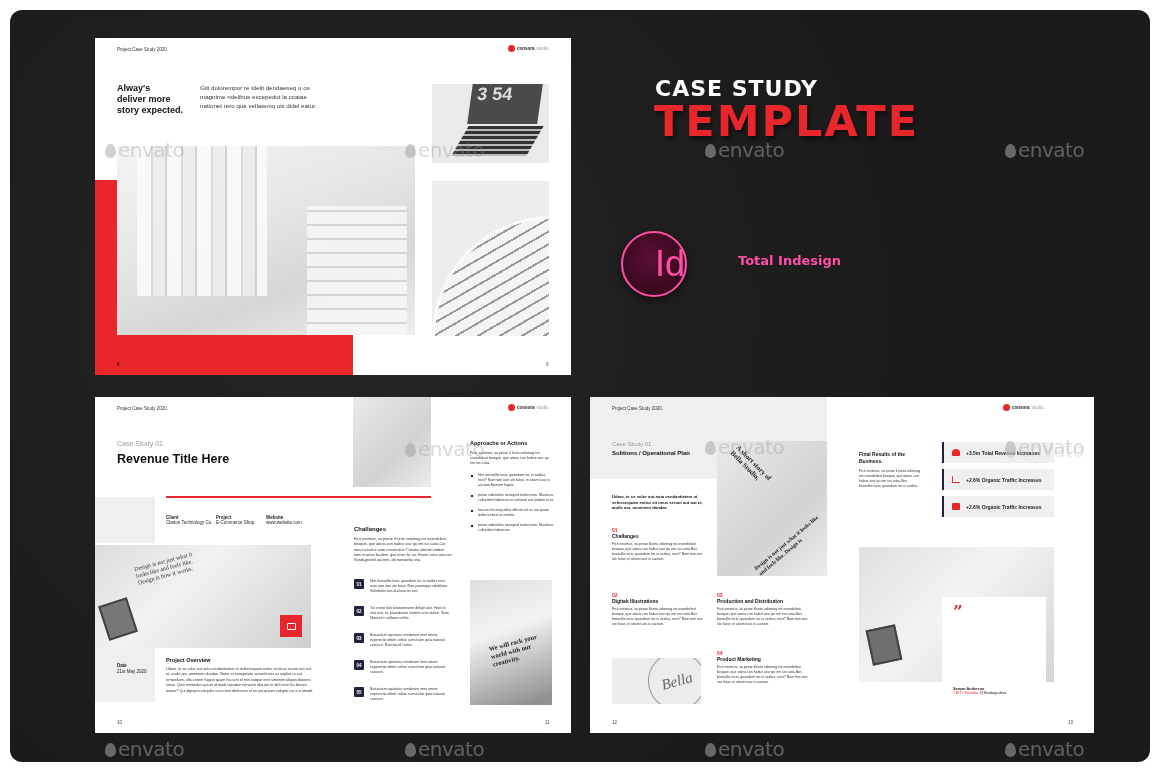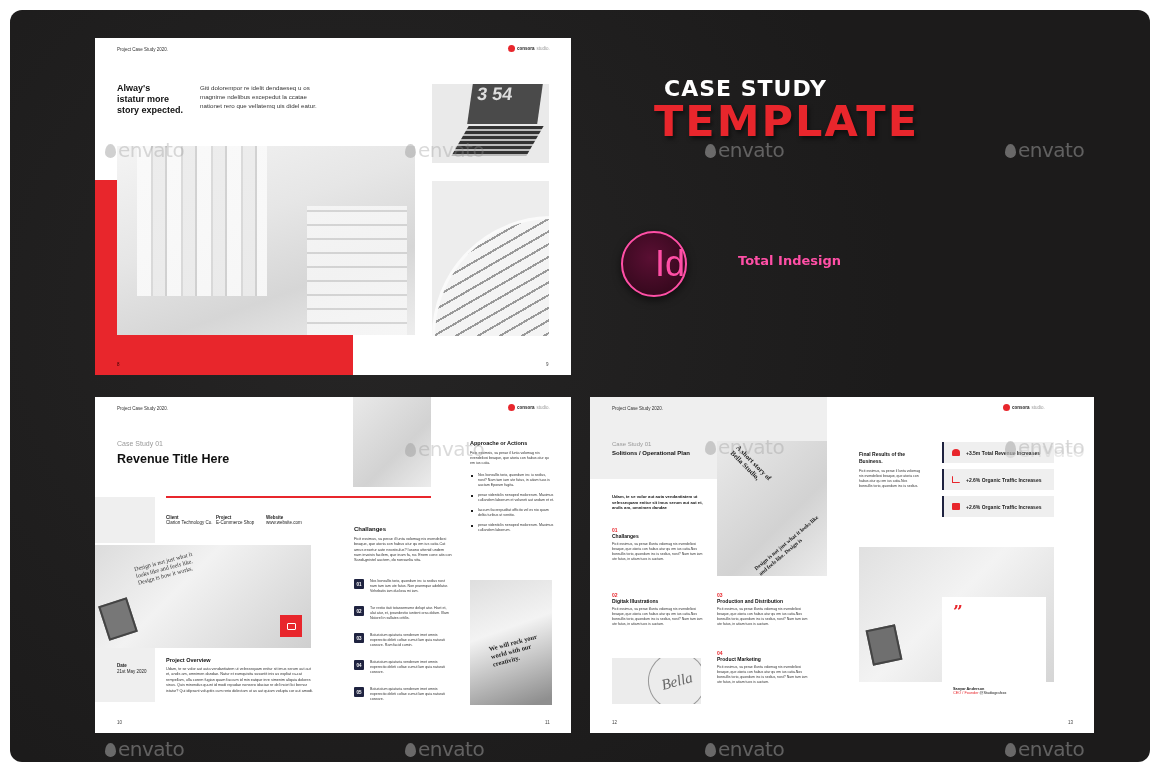--- a/index.html
+++ b/index.html
@@ -37,21 +37,21 @@
 
   <div class="page" style="left:85px;top:28px;width:476px;height:337px;padding-left:24px;">
     <div class="hdr" style="left:22px;top:9px;">Project Case Study 2020.</div>
     <div class="logo" style="left:413px;top:7px;">
       <span class="mark"></span>
       <b>consora</b>
         <span class="l2">studio.</span>
     </div>
     <div style="position:absolute;left:22px;top:45px;font-size:9px;font-weight:700;line-height:11px;color:#111;">
       <div>Alway's</div>
-      <div>istatur more</div>
+      <div>deliver more</div>
       <div>story expected.</div>
     </div>
     <div style="position:absolute;left:105px;top:45px;width:130px;font-size:6.2px;line-height:9px;color:#333;">Giti dolorempor re idelit dendaeseq u os magnime ndelibus excepedut la ccatae nationet rero que vellatemq uis didel eatur.</div>
 
     <div style="position:absolute;left:0;top:142px;width:258px;height:195px;background:#e8262c;"></div>
 
     <div class="ph" style="left:22px;top:108px;width:298px;height:189px;background:linear-gradient(160deg,#f4f4f4 0,#e6e6e6 40%,#d6d6d6 70%,#eeeeee 100%);">
       <div style="position:absolute;left:20px;top:0;width:130px;height:150px;background:repeating-linear-gradient(90deg,#fafafa 0 14px,#d8d8d8 14px 16px,#ececec 16px 28px,#cfcfcf 28px 30px);opacity:.9;"></div>
       <div style="position:absolute;left:190px;top:60px;width:100px;height:130px;background:repeating-linear-gradient(0deg,#f7f7f7 0 12px,#d2d2d2 12px 14px);opacity:.85;"></div>
     </div>
@@ -63,21 +63,21 @@
 
     <div class="ph" style="left:337px;top:143px;width:117px;height:155px;background:#ededed;">
       <div style="position:absolute;left:0;top:35px;width:240px;height:240px;border-radius:50%;border:3px solid #fafafa;background:repeating-linear-gradient(-30deg,#f4f4f4 0 9px,#9a9a9a 9px 11px);"></div>
     </div>
     <div class="pnum" style="left:22px;top:324px;color:#300;">8</div>
     <div class="pnum" style="left:451px;top:324px;">9</div>
     <div class="wm" style="left:10px;top:100px;">envato</div>
     <div class="wm" style="left:310px;top:100px;">envato</div>
   </div>
 
-  <div style="position:absolute;left:645px;top:66px;font-size:22px;font-weight:700;color:#fff;letter-spacing:1px;font-family:'DejaVu Sans',sans-serif;margin-left:9px;">CASE STUDY</div>
+  <div style="position:absolute;left:645px;top:66px;font-size:22px;font-weight:700;color:#fff;letter-spacing:1px;font-family:'DejaVu Sans',sans-serif;">CASE STUDY</div>
   <div style="position:absolute;left:644px;top:86px;font-size:43px;font-weight:700;color:#e8262c;letter-spacing:2px;font-family:'DejaVu Sans',sans-serif;text-shadow:2px 3px 4px rgba(0,0,0,.5);">TEMPLATE</div>
   <div style="position:absolute;left:611px;top:221px;width:66px;height:66px;border-radius:50%;border:2px solid #ff4fa6;background:radial-gradient(circle at 45% 40%,#5a0f33,#2a0616);display:flex;align-items:center;justify-content:flex-end;color:#ff4fa6;font-size:36px;box-shadow:0 3px 8px rgba(0,0,0,.6);">
     <span>Id</span>
   </div>
   <div style="position:absolute;left:728px;top:243px;font-size:13px;font-weight:700;color:#ff4fa6;font-family:'DejaVu Sans',sans-serif;">Total Indesign</div>
   <div class="wm dark" style="left:695px;top:128px;">envato</div>
   <div class="wm dark" style="left:995px;top:128px;">envato</div>
 
   <div class="page" style="left:85px;top:387px;width:476px;height:336px;">
     <div class="hdr" style="left:22px;top:9px;">Project Case Study 2020.</div>

